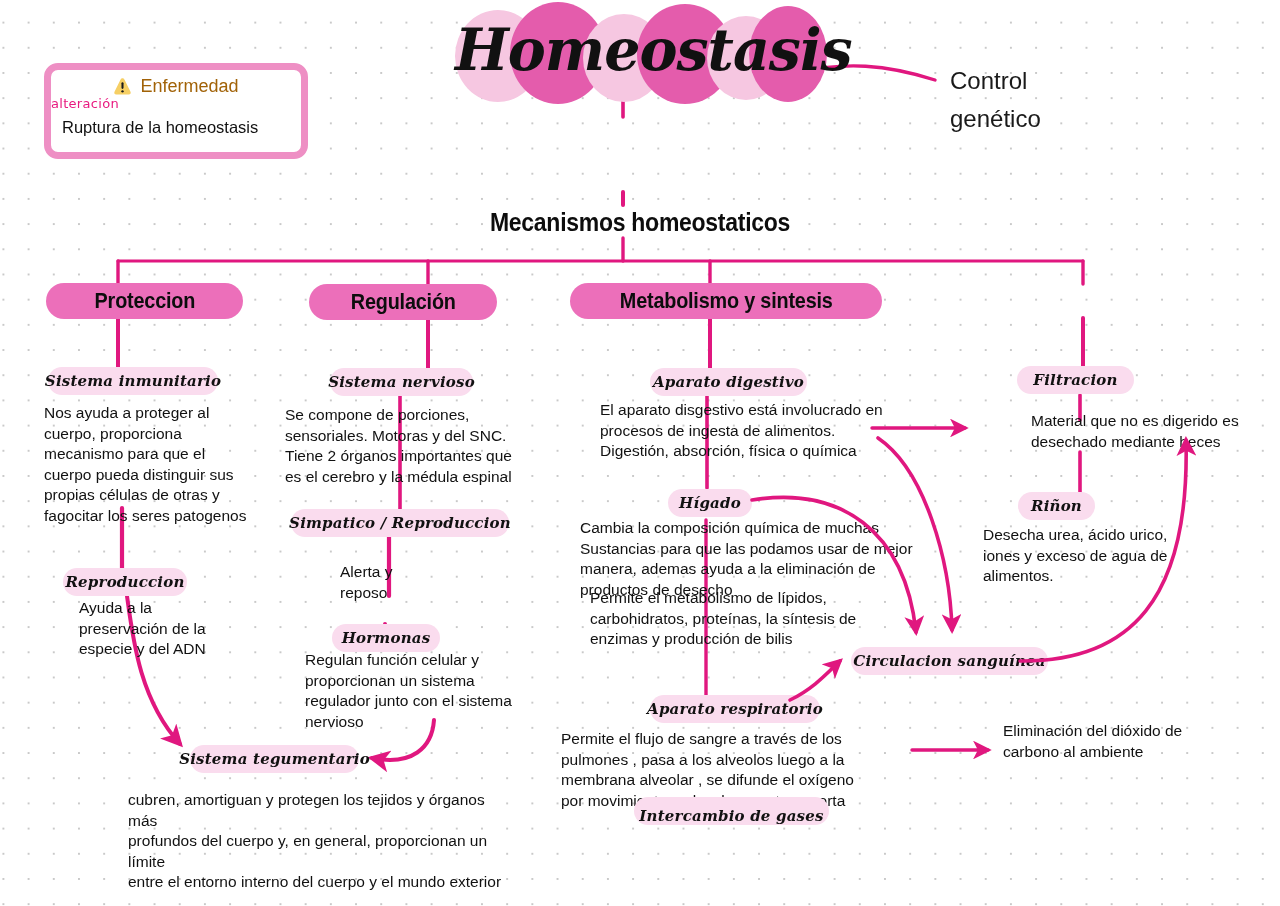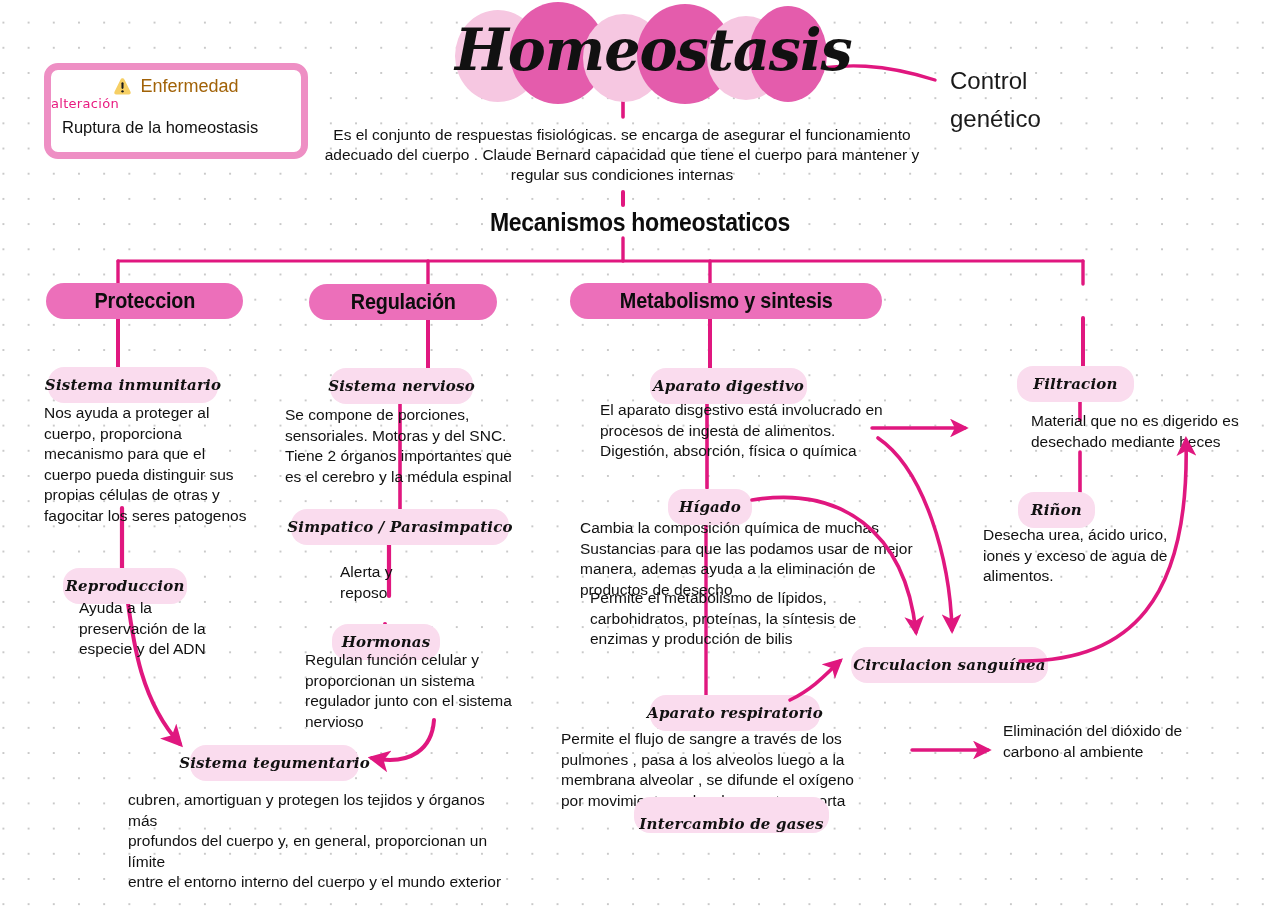--- a/index.html
+++ b/index.html
@@ -146,21 +146,21 @@
     z-index: 20;
     white-space: nowrap;
   }
   .cat-pill span { transform: scaleX(0.9); display:block; }
 
   
   .sub-pill {
     position: absolute;
     background: #FADCEE;
     border-radius: 16px;
-    height: 36px;
+    height: 28px;
     display: flex;
     align-items: center;
     justify-content: center;
     font-family: "DejaVu Serif", serif;
     font-style: italic;
     font-weight: bold;
     font-size: 15px;
     color: #111111;
     z-index: 20;
     white-space: nowrap;
@@ -244,21 +244,20 @@
         <path d="M12 1.6 C10.6 1.6 9.9 2.5 9.4 3.6 L1.9 18.6 C1.1 20.3 2.1 22.2 4.1 22.2 L19.9 22.2 C21.9 22.2 22.9 20.3 22.1 18.6 L14.6 3.6 C14.1 2.5 13.4 1.6 12 1.6 Z" fill="#F6CF64"></path>
         <rect x="10.7" y="6.6" width="2.6" height="8.4" rx="1.3" fill="#1a1a1a"></rect>
         <circle cx="12" cy="18.1" r="1.5" fill="#1a1a1a"></circle>
       </svg>
       <div class="enf-title">Enfermedad</div>
     </div>
     <div class="enf-sub">alteración</div>
     <div class="enf-body">Ruptura de la homeostasis</div>
   </div>
 
-  <div id="intro-text" class="abs">Es el conjunto de respuestas fisiológicas.  se encarga de asegurar el funcionamiento adecuado del cuerpo . Claude Bernard capacidad que tiene el cuerpo para mantener y regular sus condiciones internas</div>
 
   <div id="mecanismos" class="abs">Mecanismos homeostaticos</div>
 
   <div class="cat-pill" style="left:46px;  top:283px; width:197px;">
       <span>Proteccion</span>
     </div>
   <div class="cat-pill" style="left:309px; top:284px; width:188px;">
       <span>Regulación</span>
     </div>
   <div class="cat-pill" style="left:570px; top:283px; width:312px;">
@@ -281,21 +280,21 @@
   <div class="para" style="left:128px; top:790px; width:380px; white-space:pre-line;">cubren, amortiguan y protegen los tejidos y órganos más
 profundos del cuerpo y, en general, proporcionan un límite
 entre el entorno interno del cuerpo y el mundo exterior</div>
 
   <div class="sub-pill" style="left:330px; top:368px; width:143px;">
       <span>Sistema nervioso</span>
     </div>
   <div class="para" style="left:285px; top:405px; width:240px;">Se compone de porciones, sensoriales. Motoras y del SNC. Tiene 2 órganos importantes que es el cerebro y la médula espinal</div>
 
   <div class="sub-pill" style="left:291px; top:509px; width:218px;">
-      <span>Simpatico / Parasimpatico</span>
+      <span>Simpatico / Reproduccion</span>
     </div>
   <div class="para" style="left:340px; top:562px; width:130px; white-space:pre-line;">Alerta y
 reposo</div>
 
   <div class="sub-pill" style="left:332px; top:624px; width:108px;">
       <span>Hormonas</span>
     </div>
   <div class="para" style="left:305px; top:650px; width:215px;">Regulan función celular y proporcionan un sistema regulador junto con el sistema nervioso</div>
 
   <div class="sub-pill" style="left:650px; top:368px; width:157px;">

